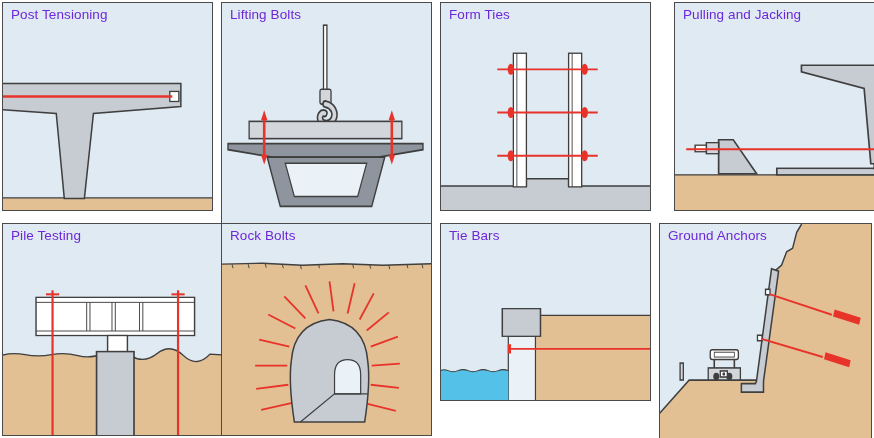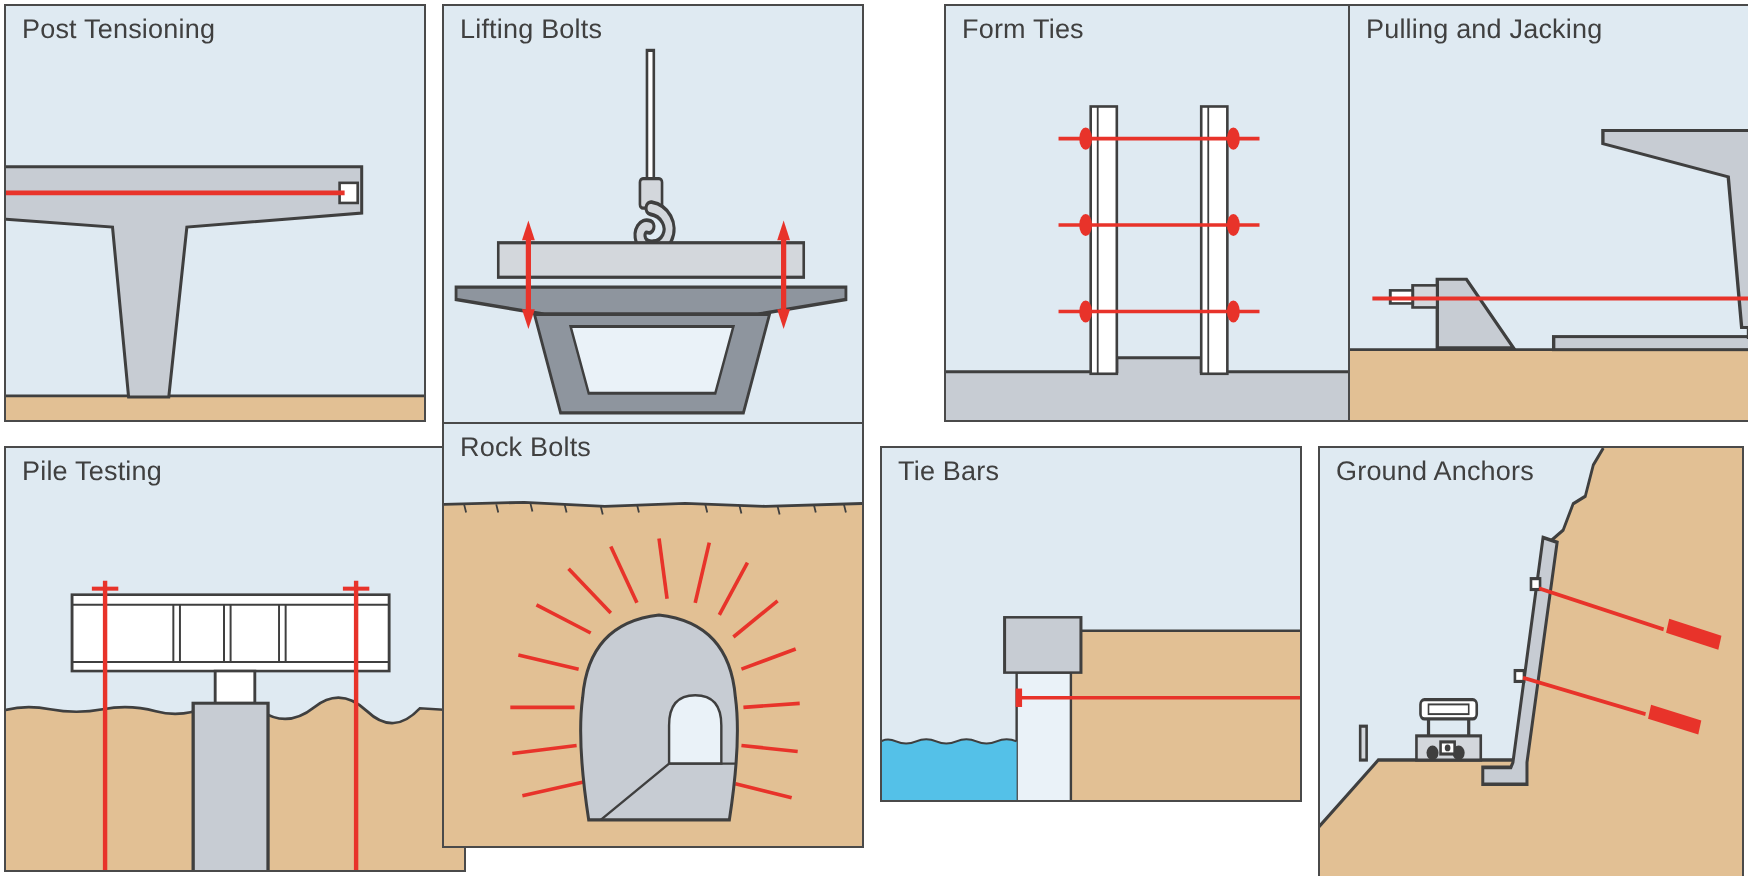--- a/index.html
+++ b/index.html
@@ -11,30 +11,30 @@
   }
   .panel {
     position:absolute;
     background: var(--panel-sky, #dfeaf2);
     border:1.6px solid var(--panel-border, #4a4a4a);
     box-sizing:border-box;
     overflow:hidden;
   }
   .p0 { left:2px;   top:2px;   width:211px; height:209px; }
   .p1 { left:221px; top:2px;   width:211px; height:256px; }
-  .p2 { left:440px; top:2px;   width:211px; height:209px;margin-left:32px; }
+  .p2 { left:440px; top:2px;   width:211px; height:209px; }
   .p3 { left:674px; top:2px;   width:237px; height:209px; }
   .p4 { left:2px;   top:223px; width:231px; height:213px;text-decoration:underline; }
-  .p5 { left:221px; top:211px; width:211px; height:213px; }
+  .p5 { left:221px; top:223px; width:211px; height:213px; }
   .p6 { left:440px; top:223px; width:211px; height:178px;text-align:center; }
   .p7 { left:659px; top:223px; width:213px; height:256px; }
   .panel svg { position:absolute; left:0; top:0; width:100%; height:100%; display:block; }
   .title {
     position:absolute; left:8px; top:4px; z-index:2;
-    font-size:13.5px; color:#404040; letter-spacing:0.1px; white-space:nowrap;
+    font-size:13.5px; color:#6d28d9; letter-spacing:0.1px; white-space:nowrap;
   }
   .soilf    { fill: var(--soil-tan, #e2c094); }
   .soil     { fill: var(--soil-tan, #e2c094); stroke: var(--outline,#3f3f3f); stroke-width:1.3; }
   .conc     { fill: var(--concrete-light, #c7ccd3); stroke: var(--outline,#3f3f3f); stroke-width:1.5; }
   .concmid  { fill: var(--concrete-mid, #d3d7dc); stroke: var(--outline,#3f3f3f); stroke-width:1.3; }
   .concdark { fill: var(--concrete-dark, #8e959e); stroke: var(--outline,#3f3f3f); stroke-width:1.4; }
   .whitefill{ fill: var(--white, #ffffff); stroke: var(--outline,#3f3f3f); stroke-width:1.3; }
   .innerlight{ fill: var(--inner-light, #eaf2f8); stroke: var(--outline,#3f3f3f); stroke-width:1.2; }
   .water    { fill: var(--water-blue, #54c1e8); }
   .redline  { stroke: var(--bar-red, #e8332a); fill:none; }

